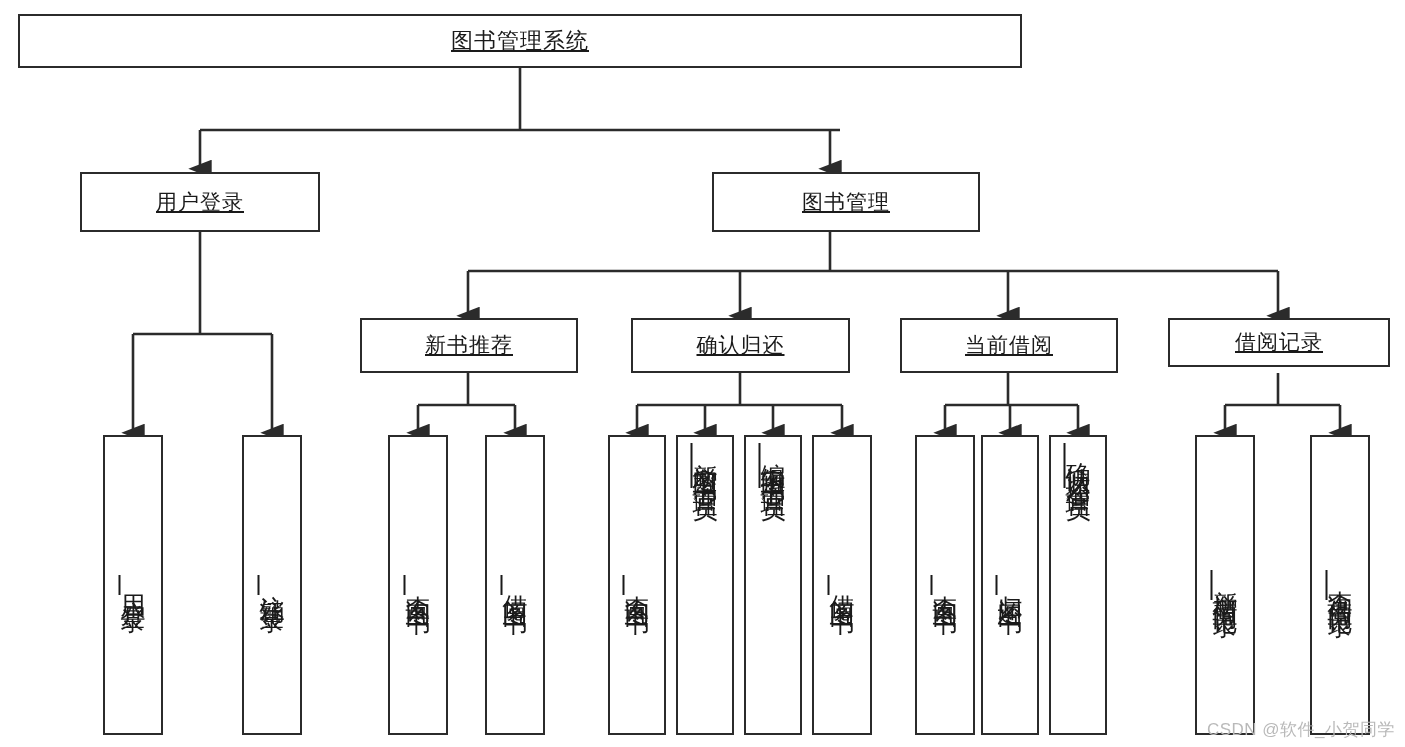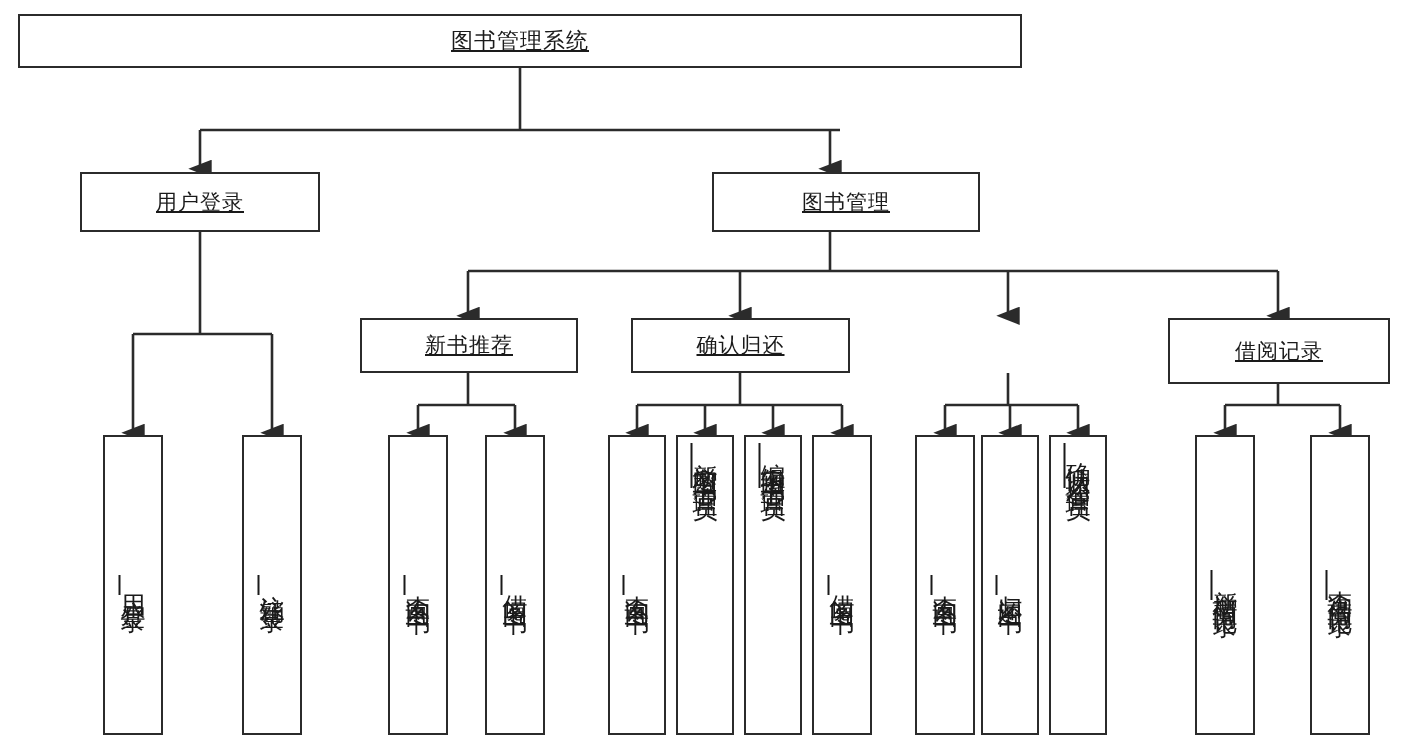--- a/index.html
+++ b/index.html
@@ -146,21 +146,24 @@
   <div class="node horiz" style="left:712px; top:172px; width:268px; height:60px;">
     <span class="label">图书管理</span>
   </div>
 
   <div class="node horiz" style="left:360px; top:318px; width:218px; height:55px;align-items:center;">
     <span class="label">新书推荐</span>
   </div>
   <div class="node horiz" style="left:631px; top:318px; width:219px; height:55px;">
     <span class="label">确认归还</span>
   </div>
-  <div class="node horiz" style="left:1168px; top:318px; width:222px; height:66px;justify-content:center;">
+  <div class="node horiz" style="left:900px; top:318px; width:218px; height:55px;">
+    <span class="label">当前借阅</span>
+  </div>
+  <div class="node horiz" style="left:1168px; top:318px; width:222px; height:49px;justify-content:center;">
     <span class="label">借阅记录</span>
   </div>
 
   <div class="node vert centered" style="left:103px; top:435px; width:60px; height:300px;">
     <span class="label">用户登录</span>
   </div>
   <div class="node vert centered" style="left:242px; top:435px; width:60px; height:300px;">
     <span class="label">注销登录</span>
   </div>
 
@@ -194,14 +197,15 @@
     <span class="label">确认归还（管理员）</span>
   </div>
 
   <div class="node vert centered" style="left:1195px; top:435px; width:60px; height:300px;">
     <span class="label">新增借阅记录</span>
   </div>
   <div class="node vert centered" style="left:1310px; top:435px; width:60px; height:300px;">
     <span class="label">查询借阅记录</span>
   </div>
 
+  <div id="watermark">CSDN @软件_小贺同学</div>
 
 </div>
 
 </body></html>

